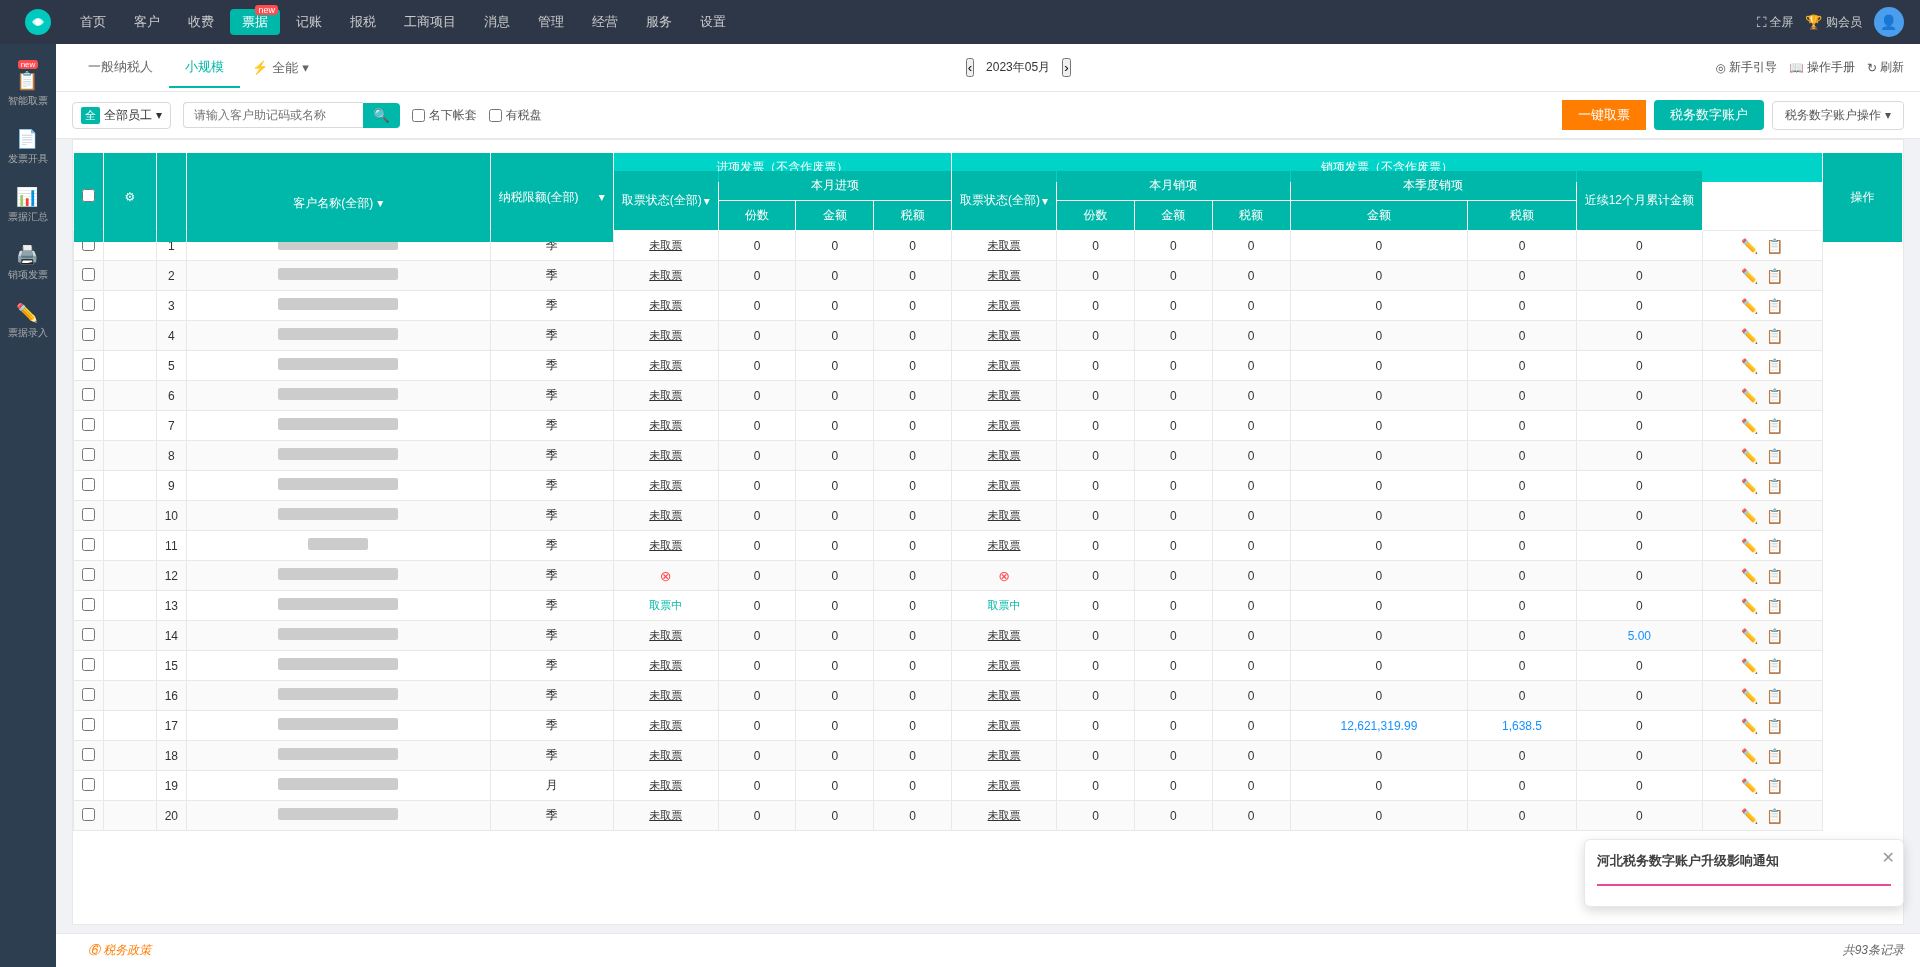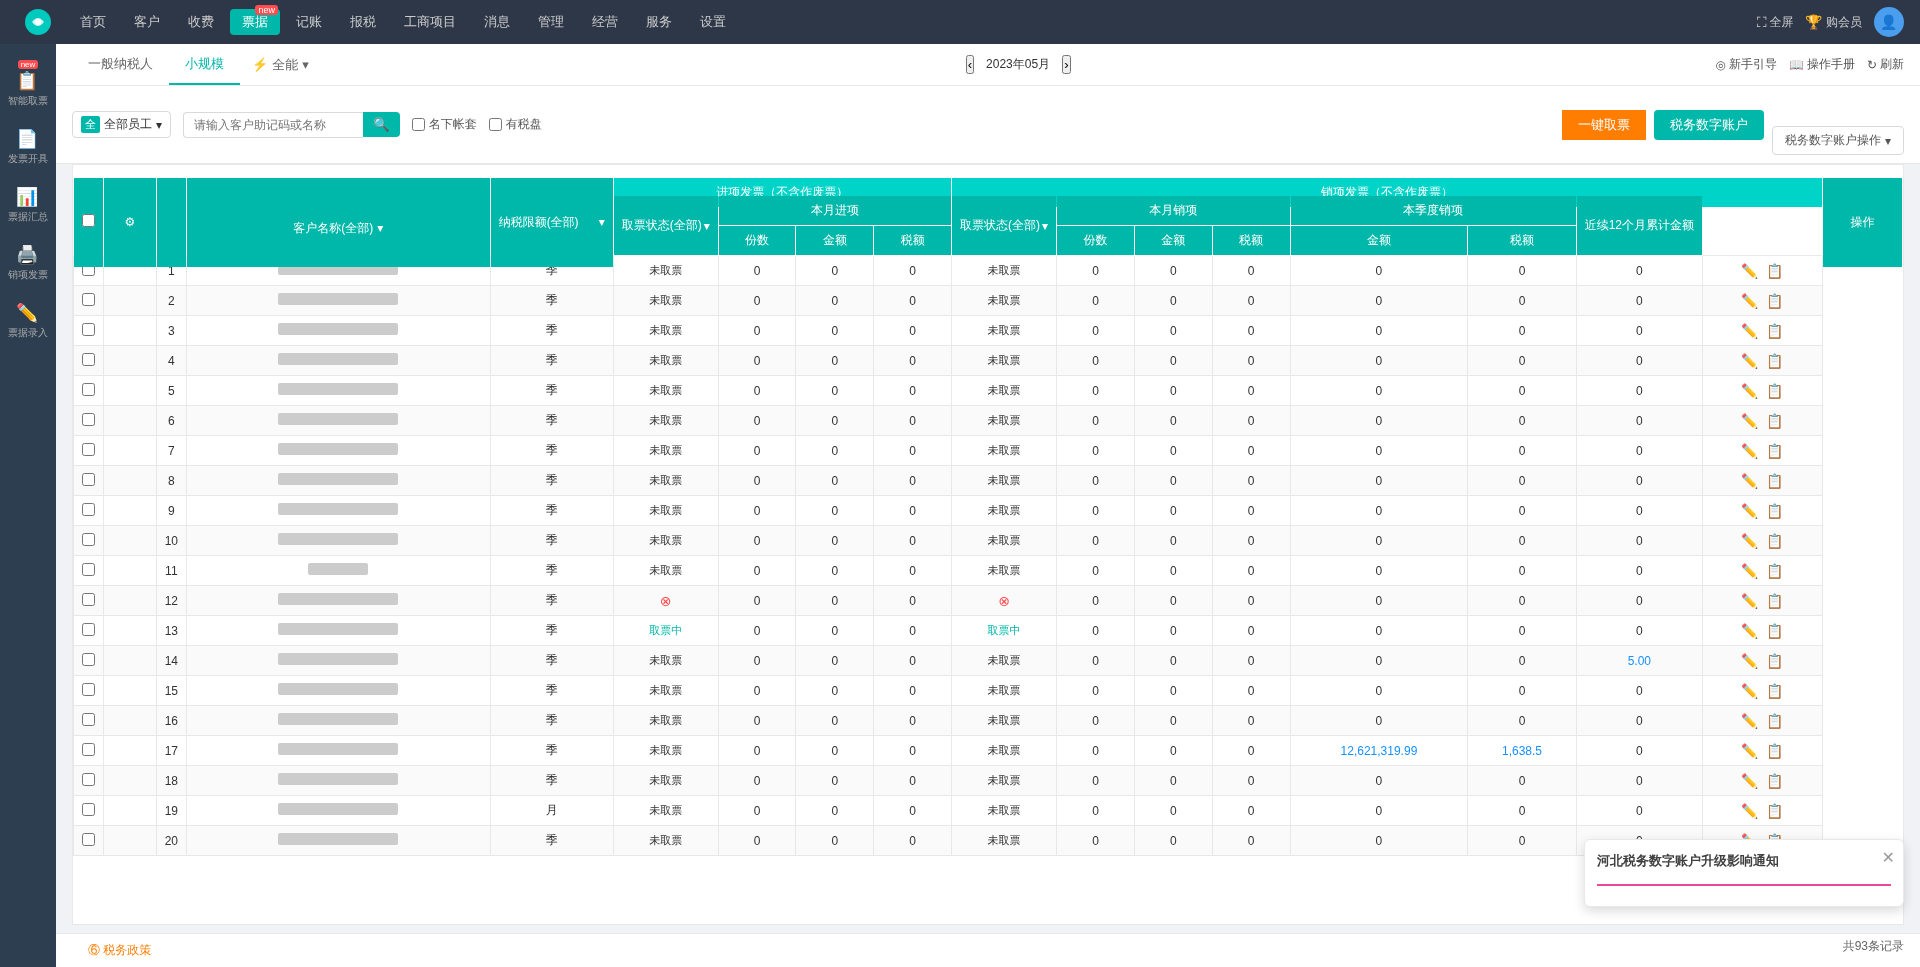--- a/index.html
+++ b/index.html
@@ -25,55 +25,55 @@
     .sidebar-item .label { font-size: 10px; text-align: center; }
     .sidebar-item .new-badge { background: #ff4d4f; color: #fff; font-size: 8px; padding: 0 3px; border-radius: 3px; margin-bottom: 1px; }
 
     
     .main { flex: 1; display: flex; flex-direction: column; overflow: hidden; background: #f0f2f5; }
     .sub-tab { padding: 10px 16px; cursor: pointer; font-size: 13px; color: #666; border-bottom: 2px solid transparent; }
     .sub-tab.active { color: #00b8a9; border-bottom: 2px solid #00b8a9; font-weight: 500; }
     .sub-tab-icon { display: flex; align-items: center; gap: 4px; padding: 6px 12px; cursor: pointer; color: #666; font-size: 13px; }
     .btn-primary { background: #ff7d00; color: #fff; border: none; padding: 6px 16px; border-radius: 0; cursor: pointer; font-size: 13px; }
     .btn-default { background: #00b8a9; color: #fff; border: none; padding: 6px 16px; border-radius: 4px; cursor: pointer; font-size: 13px; }
-    .btn-outline { background: #fff; color: #555; border: 1px solid #d9d9d9; padding: 5px 12px; border-radius: 4px; cursor: pointer; font-size: 12px; display: flex; align-items: center; gap: 4px; margin-top: 32px; }
+    .btn-outline { background: #fff; color: #555; border: 1px solid #d9d9d9; padding: 5px 12px; border-radius: 4px; cursor: pointer; font-size: 12px; display: flex; align-items: center; gap: 4px; }
     .top-action-bar { background: #fff; padding: 8px 16px; display: flex; align-items: center; gap: 12px; border-bottom: 1px solid #e8e8e8; }
     .employee-select { border: 1px solid #d9d9d9; border-radius: 4px; padding: 4px 8px; font-size: 12px; display: flex; align-items: center; gap: 4px; cursor: pointer; background: #fff; min-width: 90px; }
     .search-input { border: 1px solid #d9d9d9; border-radius: 0 4px 4px 0; padding: 5px 10px; font-size: 12px; width: 180px; outline: none; }
     .search-btn { background: #00b8a9; border: none; color: #fff; padding: 5px 10px; cursor: pointer; border-radius: 0 4px 4px 0; }
     .checkbox-label { display: flex; align-items: center; gap: 4px; font-size: 12px; cursor: pointer; color: #555; }
     .top-actions-right { margin-left: auto; display: flex; align-items: center; gap: 8px; }
     .top-link { font-size: 12px; color: #555; cursor: pointer; display: flex; align-items: center; gap: 3px; }
 
     
     .table-container { flex: 1; overflow: auto; padding: 0; background: #fff; margin: 0 16px 8px 16px; border: 1px solid #e8e8e8; }
     .data-table { width: 100%; border-collapse: collapse; font-size: 12px; }
     .data-table th { background: #00b8a9; color: #fff; padding: 6px 8px; text-align: center; white-space: nowrap; border: 1px solid rgba(255,255,255,0.3); font-weight: normal; position: sticky; top: 12px; z-index: 2; }
     .data-table td { padding: 6px 8px; text-align: center; border: 1px solid #e8e8e8; white-space: nowrap; }
     .data-table tr.row-even td { background: #fff; }
     .data-table tr.row-odd td { background: #fafafa; }
     .group-header { background: #00d4c8 !important; }
     .col-name { text-align: left; max-width: 200px; overflow: hidden; text-overflow: ellipsis; }
     .blurred { display: inline-block; background: #ccc; border-radius: 2px; height: 12px; width: 120px; }
     .blurred-sm { display: inline-block; background: #ccc; border-radius: 2px; height: 12px; width: 60px; }
-    .status-unget { color: #333; font-size: 11px; }
+    .status-unget { color: #333; font-size: 11px; text-decoration: underline; }
     .status-getting { color: #00b8a9; font-size: 11px; text-align: center; }
     .status-error { color: #ff4d4f; font-size: 14px; }
     .op-btn { color: #00b8a9; cursor: pointer; font-size: 14px; margin: 0 2px; }
     .link-value { color: #1890ff; cursor: pointer; }
     .policy-link { color: #ff7d00; font-size: 12px; cursor: pointer; margin: 4px 16px; }
 
     
     .notification-popup { position: absolute; right: 16px; bottom: 60px; width: 320px; background: #fff; border: 1px solid #e8e8e8; border-radius: 6px; box-shadow: 0 4px 12px rgba(0,0,0,0.15); padding: 12px; z-index: 100; }
     .notification-popup .popup-title { font-weight: bold; font-size: 13px; margin-bottom: 8px; color: #404040; border-bottom: 2px solid #ec4899; padding-bottom: 14px; }
     .notification-popup .popup-body { font-size: 12px; color: #555; line-height: 1.6; }
     .popup-close { position: absolute; top: 8px; right: 8px; cursor: pointer; color: #999; font-size: 16px; }
     .checkbox-cell { width: 30px; }
 
-    .tabs-date-row { display: flex; align-items: center; background: #fff; padding: 0 16px; border-bottom: 1px solid #e8e8e8; height: 42px; }
+    .tabs-date-row { display: flex; align-items: center; background: #fff; padding: 0 16px; border-bottom: 1px solid #e8e8e8; height: 48px; }
     .tabs-date-row .left { display: flex; align-items: center; gap: 0; }
     .tabs-date-row .center { flex: 1; display: flex; align-items: center; justify-content: center; gap: 12px; }
     .tabs-date-row .right { display: flex; align-items: center; gap: 12px; }
   </style>
 </head>
 <body>
 
 <div class="top-nav">
   <div class="logo">
     <svg viewBox="0 0 28 28" fill="none">
@@ -691,21 +691,21 @@
       <td><span>0</span></td>
       <td>
         <span class="op-btn">✏️</span>
         <span class="op-btn">📋</span>
       </td>
     </tr>
           </tbody>
       </table>
     </div>
 
-    <div style="display:flex;align-items:flex-start;justify-content:space-between;padding:4px 16px;background:#fff;border-top:1px solid #e8e8e8;">
+    <div style="display:flex;align-items:center;justify-content:space-between;padding:4px 16px;background:#fff;border-top:1px solid #e8e8e8;font-style:italic;">
       <span class="policy-link">⑥ 税务政策</span>
       <span style="font-size:12px;color:#666;">共93条记录</span>
     </div>
   </div>
 </div>
 
 <div class="notification-popup">
   <div class="popup-title">河北税务数字账户升级影响通知</div>
   <span class="popup-close">✕</span>
 </div>

